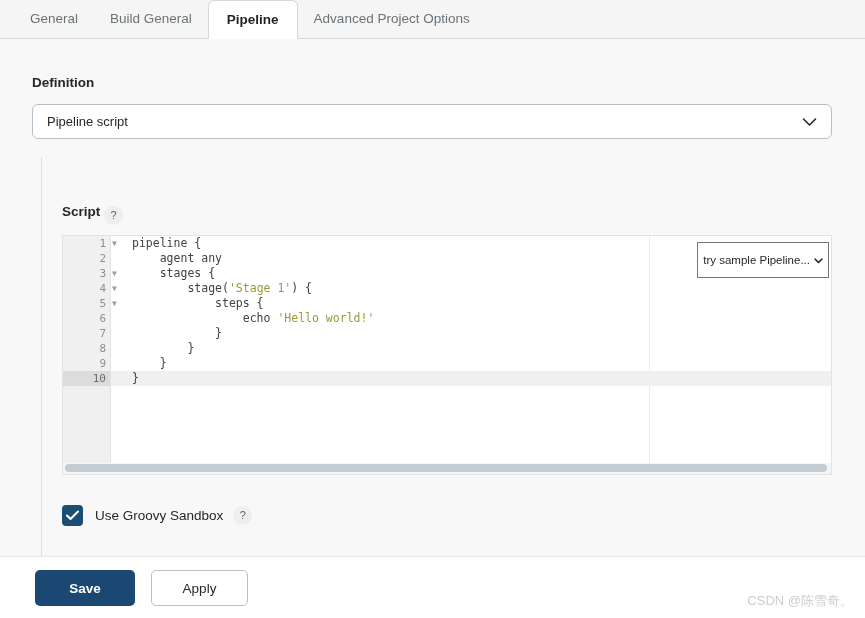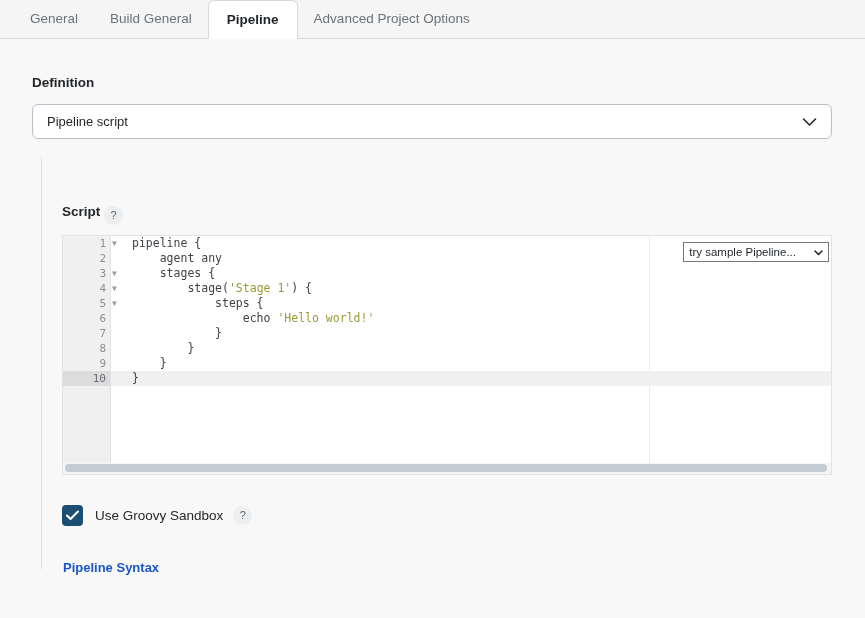--- a/index.html
+++ b/index.html
@@ -114,22 +114,22 @@
   .code-row.active { background: #f0f0f0; }
   .str { color: #9a9a35; }
   .ruler {
     position: absolute; left: 586px; top: 0; width: 1px; height: 240px;
     background: #ececec;
   }
   .sample-select {
     position: absolute; right: 2px; top: 6px;
     background: #ffffff; border: 1px solid #767676;
     font-size: 11.5px; color: #1f2328;
-    padding: 1px 5px; height: 20px; line-height: 15px;
-    display: flex; align-items: center; gap: 18px;
+    padding: 1px 5px; height: 36px; line-height: 15px;
+    display: flex; align-items: center; gap: 4px;
     cursor: pointer;
     font-family: "Liberation Sans", sans-serif;
   }
   .hscroll-track {
     position: absolute; left: 0; bottom: 0; width: 770px; height: 11px;
     background: #f4f5f6;
   }
   .hscroll-thumb {
     position: absolute; left: 2px; bottom: 2px; width: 762px; height: 8px;
     background: #c3cbd3; border-radius: 4px;
@@ -258,14 +258,19 @@
             <path d="M1 5.5 L4.5 9 L12 1.5" stroke="#ffffff" stroke-width="2.1" fill="none" stroke-linecap="round" stroke-linejoin="round"></path>
           </svg>
       </div>
       <span class="sandbox-label">Use Groovy Sandbox</span>
       <button class="help-inline">?</button>
     </div>
 
     <a class="syntax-link">Pipeline Syntax</a>
   </div>
 
+  <div class="footer">
+    <button class="btn-save">Save</button>
+    <button class="btn-apply">Apply</button>
+    <div class="watermark">CSDN @陈雪奇。</div>
+  </div>
 
 </div>
 
 </body></html>

